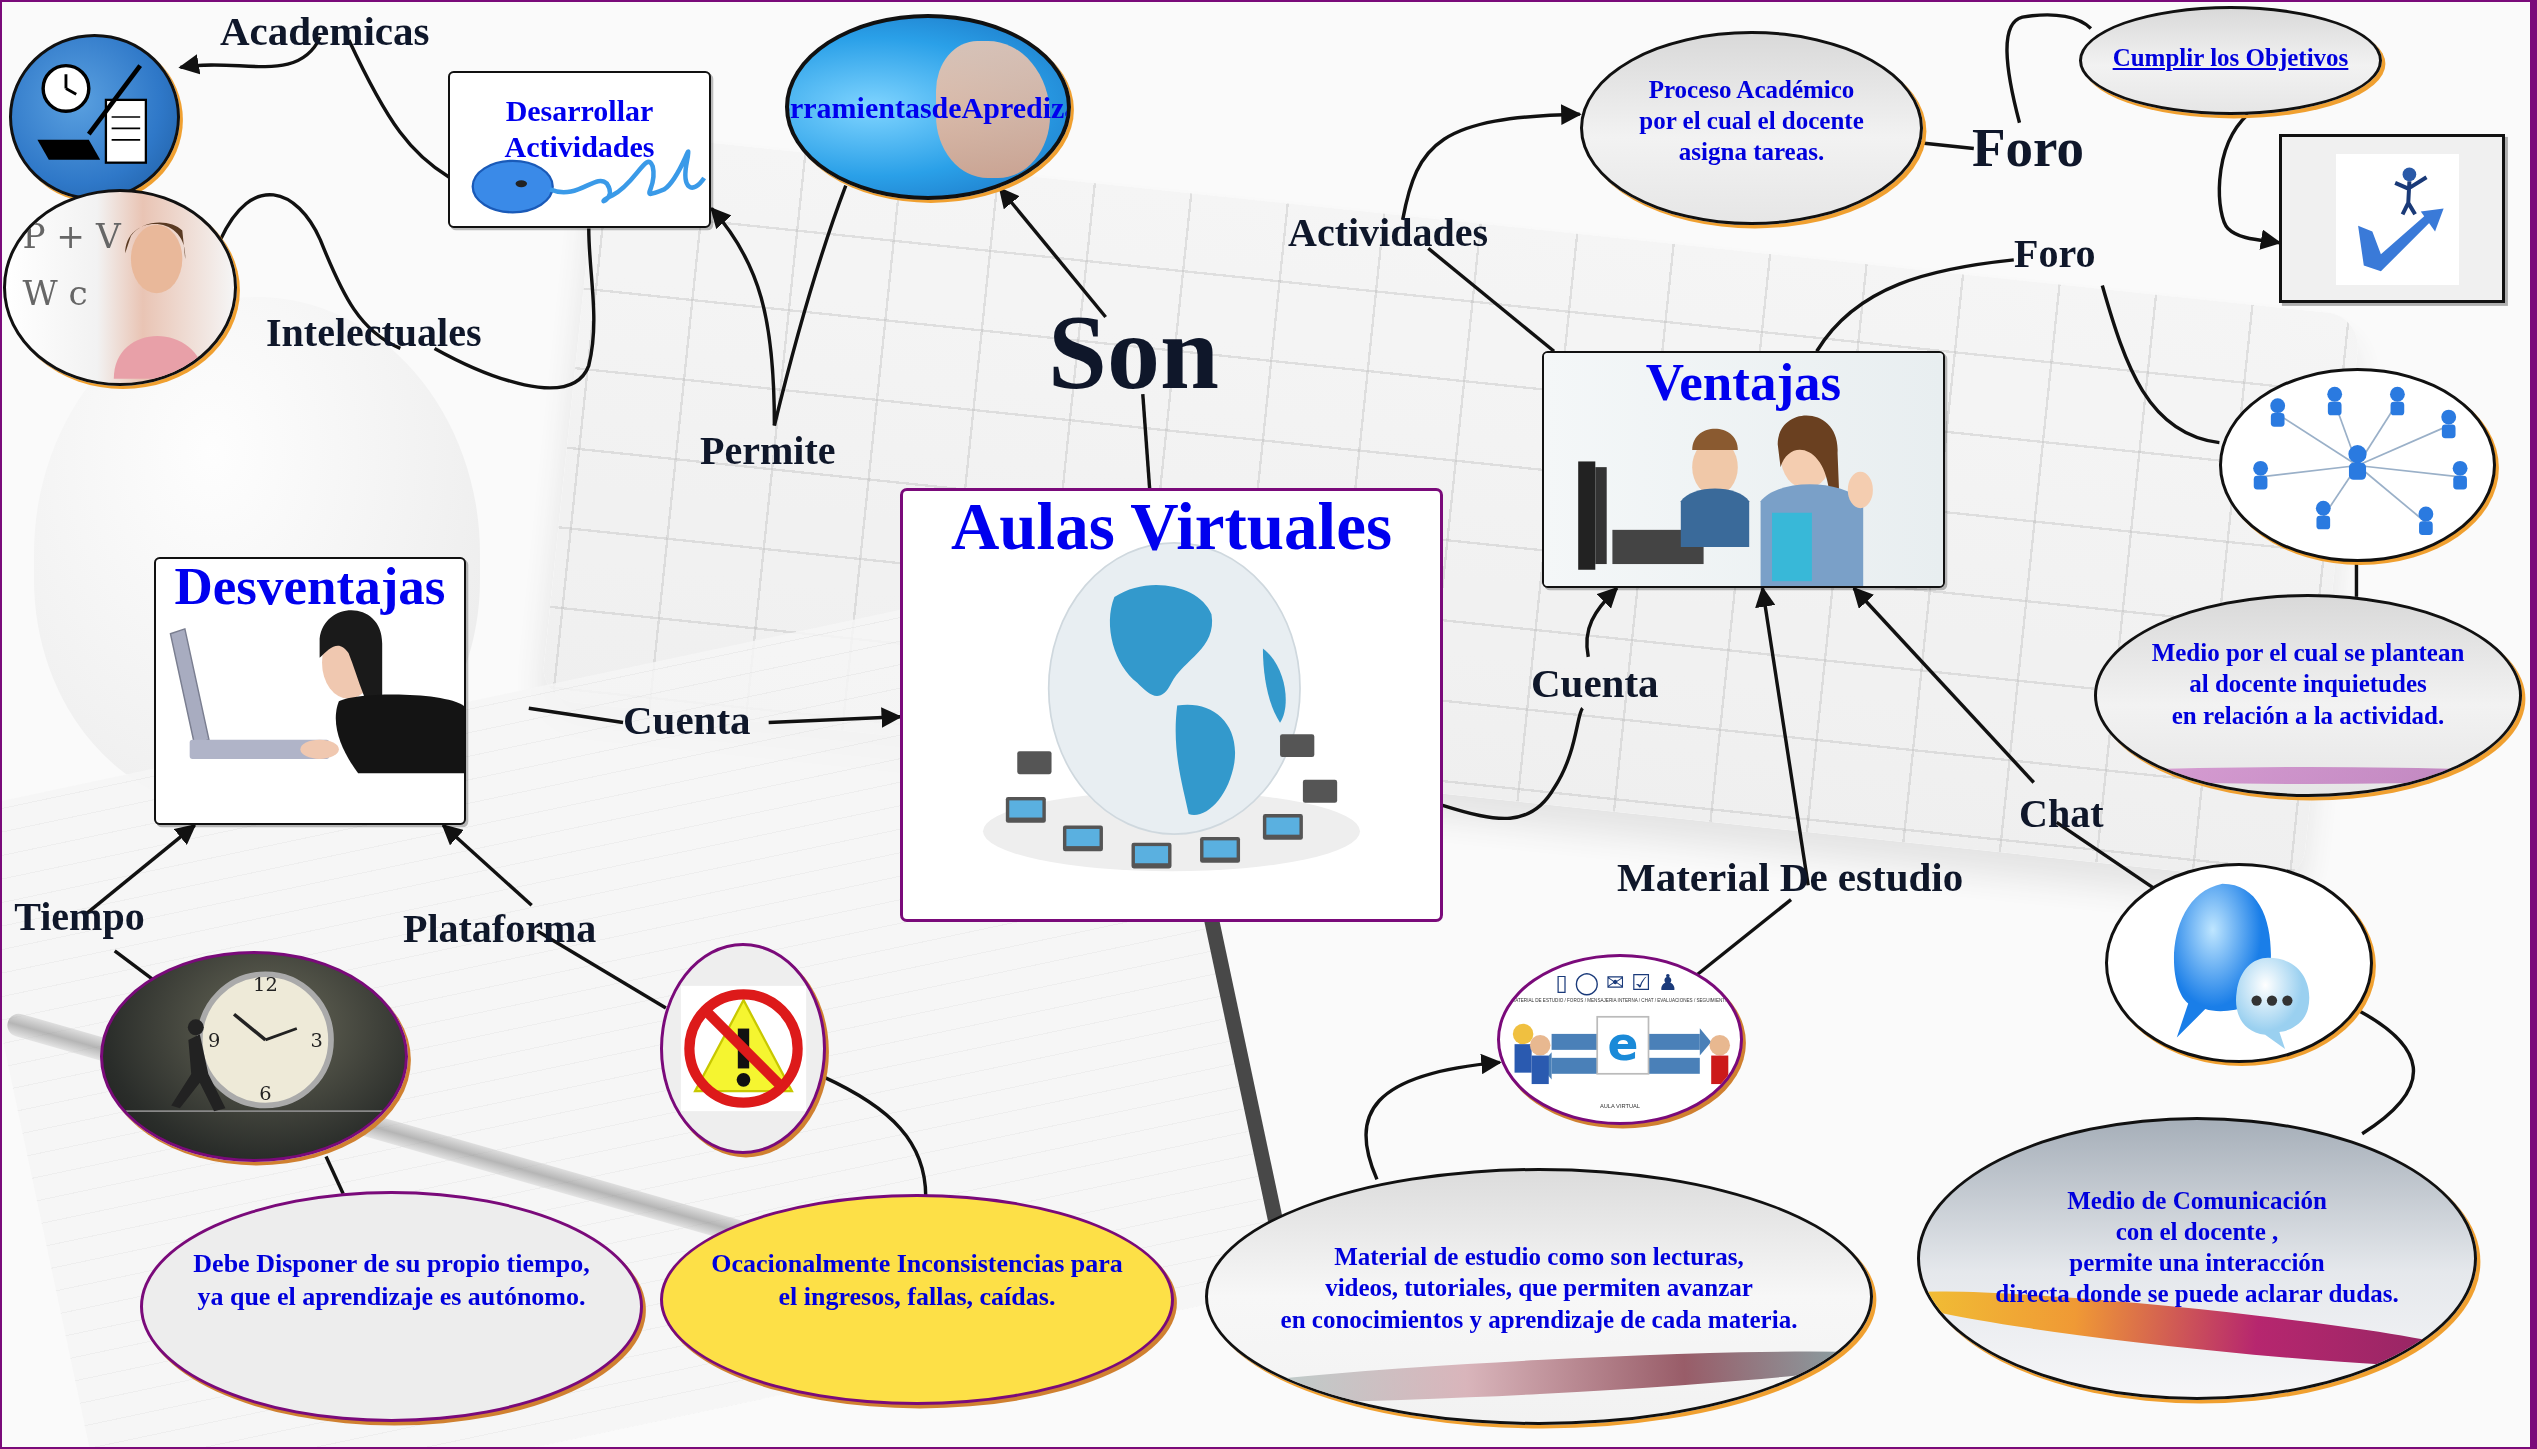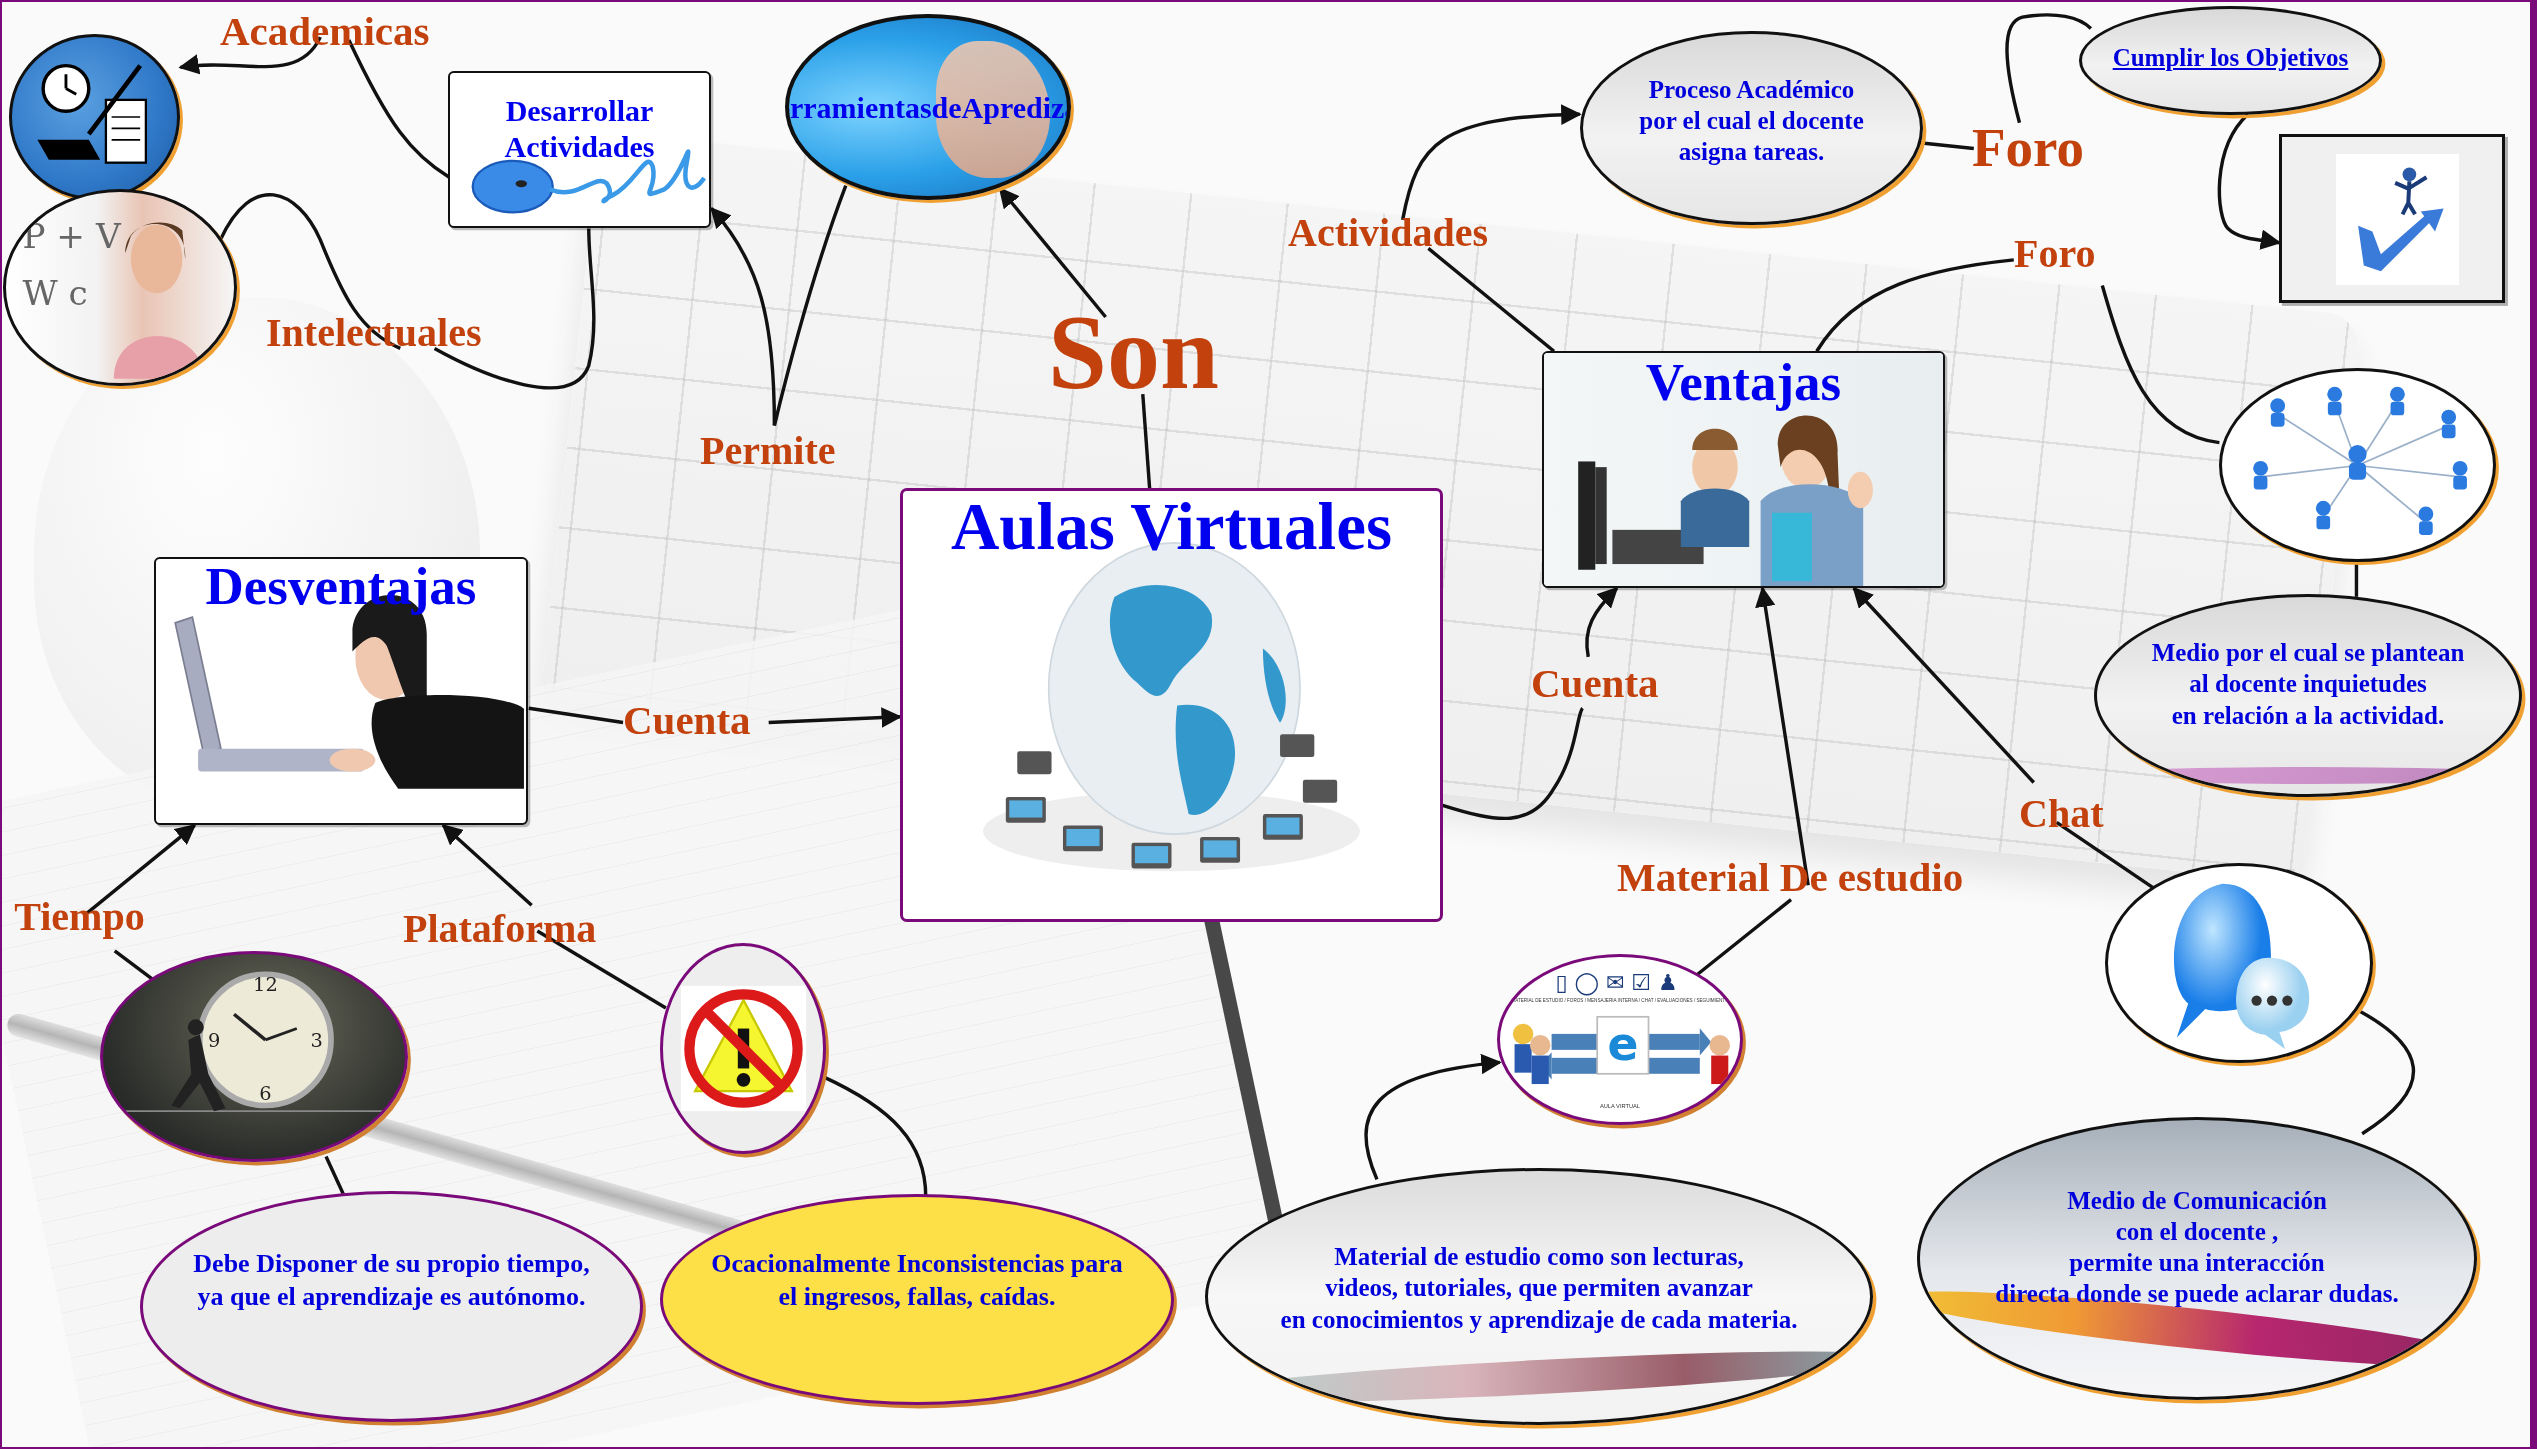--- a/index.html
+++ b/index.html
@@ -33,21 +33,21 @@
     border-right:15px solid #2a2a2a; opacity:.85;
   }
   .bg-pen {
     position:absolute; left:11.4px; top:1011px; width:1143px; height:23px;
     transform:rotate(16deg); transform-origin:left top;
     background:linear-gradient(#cfcfcf,#8a8a8a,#d8d8d8); border-radius:11.4px; opacity:.6;
   }
 
   svg.links { position:absolute; left:0; top:0; z-index:5; }
 
-  .label { position:absolute; color:#c2410c; font-weight:bold; white-space:nowrap; z-index:10; line-height:1; }
+  .label { position:absolute; color:#0f172a; font-weight:bold; white-space:nowrap; z-index:10; line-height:1; }
   .node { position:absolute; z-index:8; box-sizing:border-box; overflow:hidden; }
   .box { border:2.9px solid #111; border-radius:5.7px; background:#fff; box-shadow:2.3px 2.3px 0 rgba(0,0,0,.25); }
   .box-purple { border:3.4px solid #7a0a7a; border-radius:6.9px; background:#fff; }
   .ellipse { border-radius:50%; border:3.4px solid #111; background:linear-gradient(#d9d9d9,#f2f2f2 55%,#e6e6e6); box-shadow:3.4px 3.4px 0 #f0a030; }
   .ellipse-text {
     position:absolute; inset:0; display:flex; align-items:center; justify-content:center;
     text-align:center; color:#0000dd; font-weight:bold; white-space:pre-line; line-height:1.25;
   }
   .wave {
     position:absolute; left:-5%; width:110%; height:34px; border-radius:50%;
@@ -214,21 +214,21 @@
         <rect x="116" y="466" width="58" height="30"></rect>
         <rect x="216" y="516" width="58" height="30"></rect>
         <rect x="336" y="546" width="58" height="30"></rect>
         <rect x="456" y="536" width="58" height="30"></rect>
         <rect x="566" y="496" width="58" height="30"></rect>
       </g>
     </svg>
   </div>
 </div>
 
-<div class="node box" style="left:154px;top:557px;width:374px;height:268px;">
+<div class="node box" style="left:154px;top:557px;width:312px;height:268px;">
   <div style="position:absolute;top:-2.9px;width:100%;text-align:center;font-size:53px;font-weight:bold;color:#0000ee;z-index:2;">Desventajas</div>
   <div class="img-fill">
     <svg width="366" height="263" viewBox="0 0 640 460">
       <polygon points="30,110 60,100 110,330 80,340" fill="#a8acc0" stroke="#7a7e90" stroke-width="3"></polygon>
       <rect x="70" y="330" width="290" height="40" rx="6" fill="#b0b4c8"></rect>
       <ellipse cx="400" cy="170" rx="55" ry="75" fill="#f0c8b0"></ellipse>
       <path d="M340,120 C350,40 470,40 470,130 L470,300 C440,280 420,200 400,150 C380,120 360,140 340,160 z" fill="#1a1a1a"></path>
       <path d="M380,250 C420,230 600,230 640,260 L640,400 L420,400 C390,360 360,300 380,250 z" fill="#141414"></path>
       <ellipse cx="340" cy="350" rx="40" ry="20" fill="#f0c8b0"></ellipse>
     </svg>

